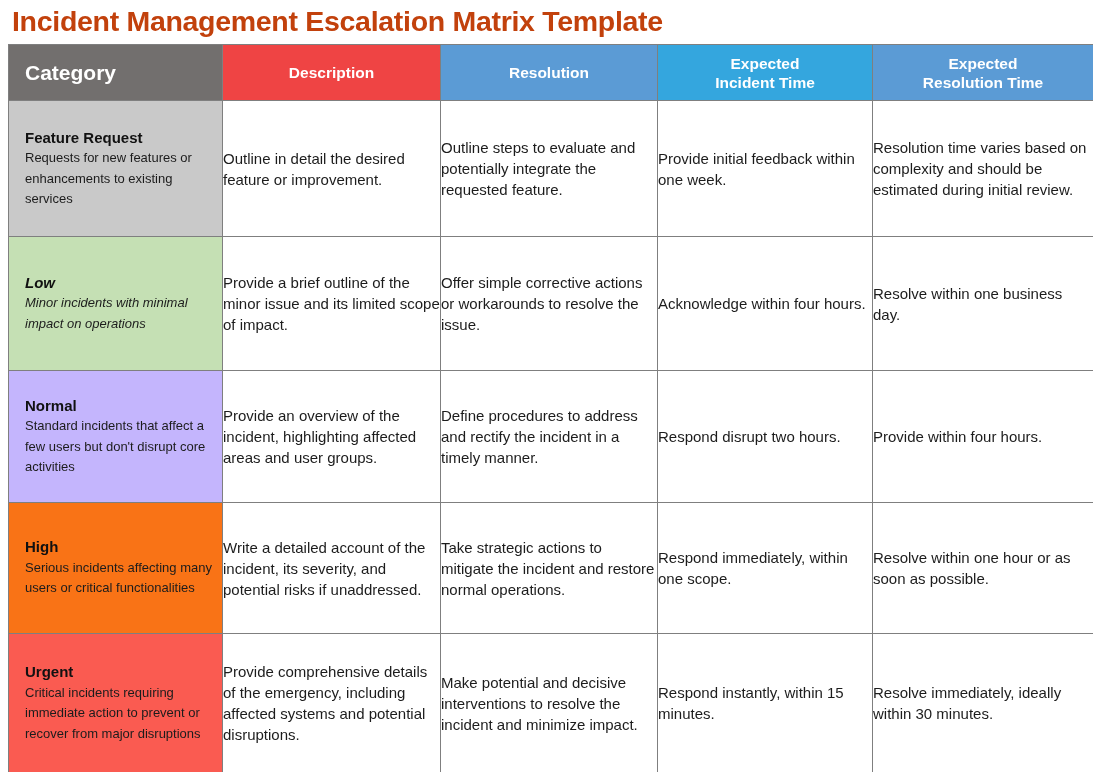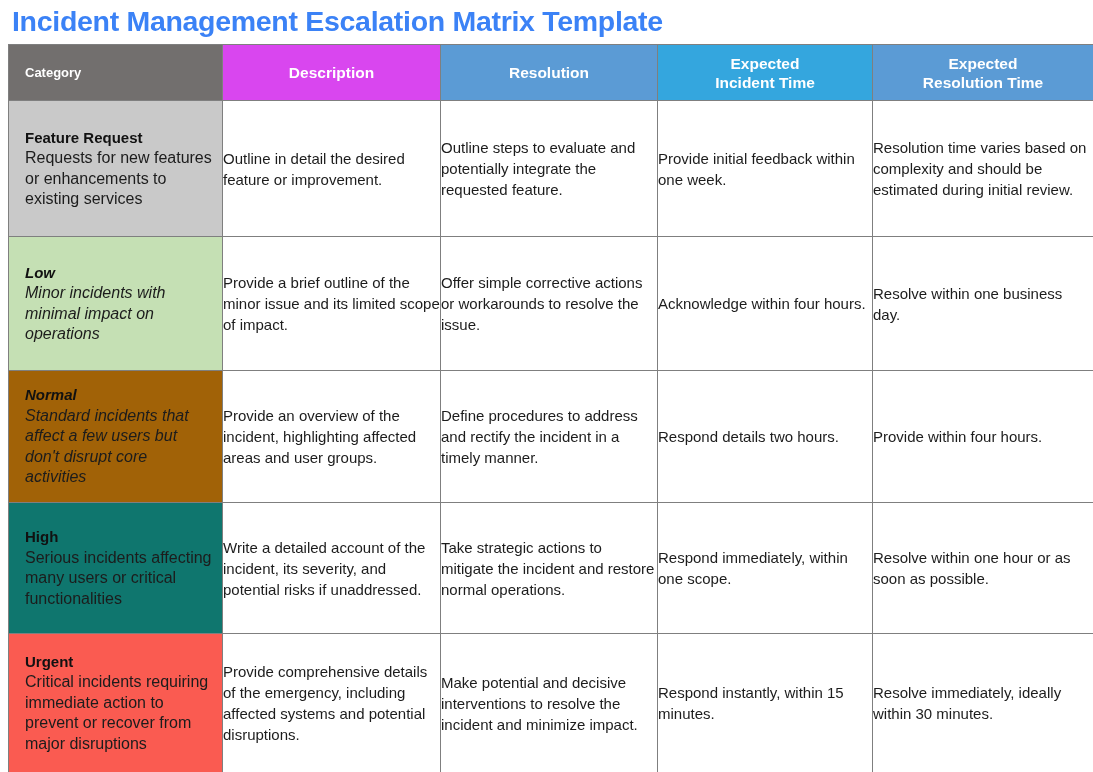--- a/index.html
+++ b/index.html
@@ -20,21 +20,21 @@
     height: 772px;
     box-sizing: border-box;
   }
   .title {
     position: absolute;
     left: 12px;
     top: 1px;
     font-size: 28.5px;
     font-weight: bold;
     letter-spacing: -0.3px;
-    color: #3b82f6;
+    color: #c2410c;
     line-height: 40px;
     white-space: nowrap;
   }
   .matrix {
     position: absolute;
     left: 8px;
     top: 44px;
     width: 1085px;
     border-collapse: collapse;
     table-layout: fixed;
@@ -57,42 +57,42 @@
     color: #ffffff;
     font-size: 15.5px;
     font-weight: bold;
     line-height: 19px;
     text-align: center;
     padding: 0 6px;
   }
   thead th.h-cat {
     text-align: left;
     padding-left: 16px;
-    font-size: 13px;
+    font-size: 21px;
   }
 
   tbody td {
     padding: 10px 14px 10px 16px;
     font-size: 15px;
     line-height: 21px;
     color: #1c1c1c;
   }
   td.cat {
     padding: 12px 10px 12px 16px;
     line-height: 20.5px;
   }
   .cat-title {
     display: block;
     font-weight: bold;
     font-size: 15px;
     color: #111111;
   }
   .cat-desc {
     display: block;
-    font-size: 16px;
+    font-size: 13px;
   }
   .cell-text {
     display: block;
   }
   
   tr.r0 td { height: 136px; }
   tr.r1 td { height: 134px; }
   tr.r2 td { height: 132px; }
   tr.r3 td { height: 131px; }
   tr.r4 td { height: 139px; }
@@ -108,21 +108,21 @@
     <colgroup>
       <col class="c0">
         <col class="c1">
         <col class="c2">
         <col class="c3">
         <col class="c4">
     </colgroup>
     <thead>
       <tr>
         <th class="h-cat" style="background-color: rgb(114, 111, 110);"><span>Category</span></th>
-        <th style="background-color: #d946ef; margin-top: 38px;"><span>Description</span></th>
+        <th style="background-color: #ef4444; margin-top: 38px;"><span>Description</span></th>
         <th style="background-color: rgb(91, 155, 213);"><span>Resolution</span></th>
         <th style="background-color: rgb(52, 166, 222);"><span>Expected</span><br><span>Incident Time</span></th>
         <th style="background-color: rgb(91, 155, 213);"><span>Expected</span><br><span>Resolution Time</span></th>
       </tr>
     </thead>
     <tbody>
 
       <tr class="r0">
         <td class="cat" style="background-color: rgb(201, 201, 201);">
           <span class="cat-title">Feature Request</span>
@@ -155,40 +155,40 @@
           </td>
         <td>
             <span class="cell-text">Acknowledge within four hours.</span>
           </td>
         <td>
             <span class="cell-text">Resolve within one business day.</span>
           </td>
       </tr>
 
       <tr class="r2">
-        <td class="cat" style="background-color: #a16207; font-style: italic;">
+        <td class="cat" style="background-color: #c4b5fd;">
           <span class="cat-title">Normal</span>
           <span class="cat-desc">Standard incidents that affect a few users but don't disrupt core activities</span>
         </td>
         <td>
             <span class="cell-text">Provide an overview of the incident, highlighting affected areas and user groups.</span>
           </td>
         <td>
             <span class="cell-text">Define procedures to address and rectify the incident in a timely manner.</span>
           </td>
         <td>
-            <span class="cell-text">Respond details two hours.</span>
+            <span class="cell-text">Respond disrupt two hours.</span>
           </td>
         <td>
             <span class="cell-text">Provide within four hours.</span>
           </td>
       </tr>
 
       <tr class="r3">
-        <td class="cat" style="background-color: #0f766e;">
+        <td class="cat" style="background-color: #f97316;">
           <span class="cat-title">High</span>
           <span class="cat-desc">Serious incidents affecting many users or critical functionalities</span>
         </td>
         <td>
             <span class="cell-text">Write a detailed account of the incident, its severity, and potential risks if unaddressed.</span>
           </td>
         <td>
             <span class="cell-text">Take strategic actions to mitigate the incident and restore normal operations.</span>
           </td>
         <td>

